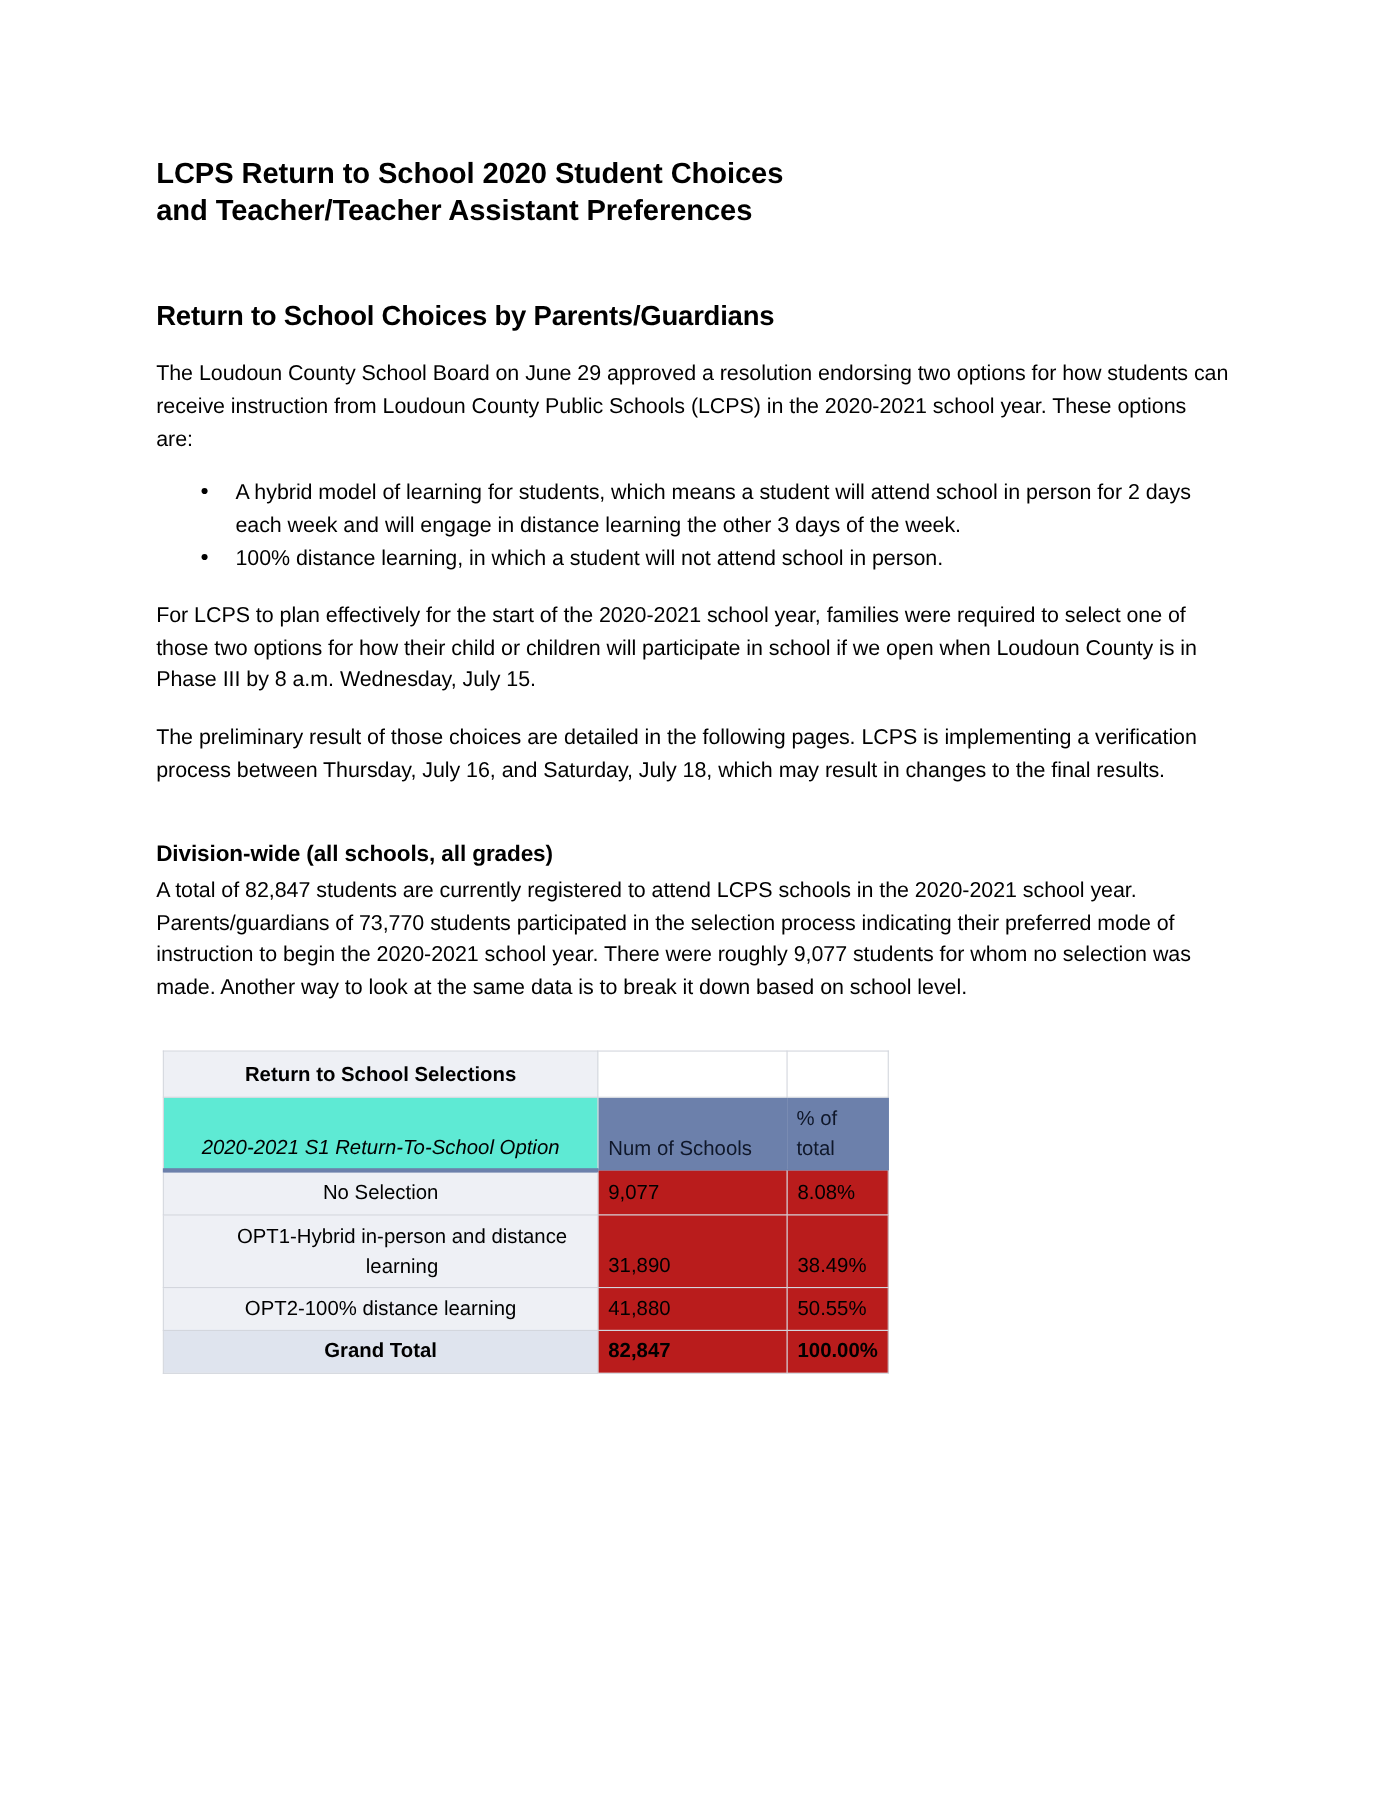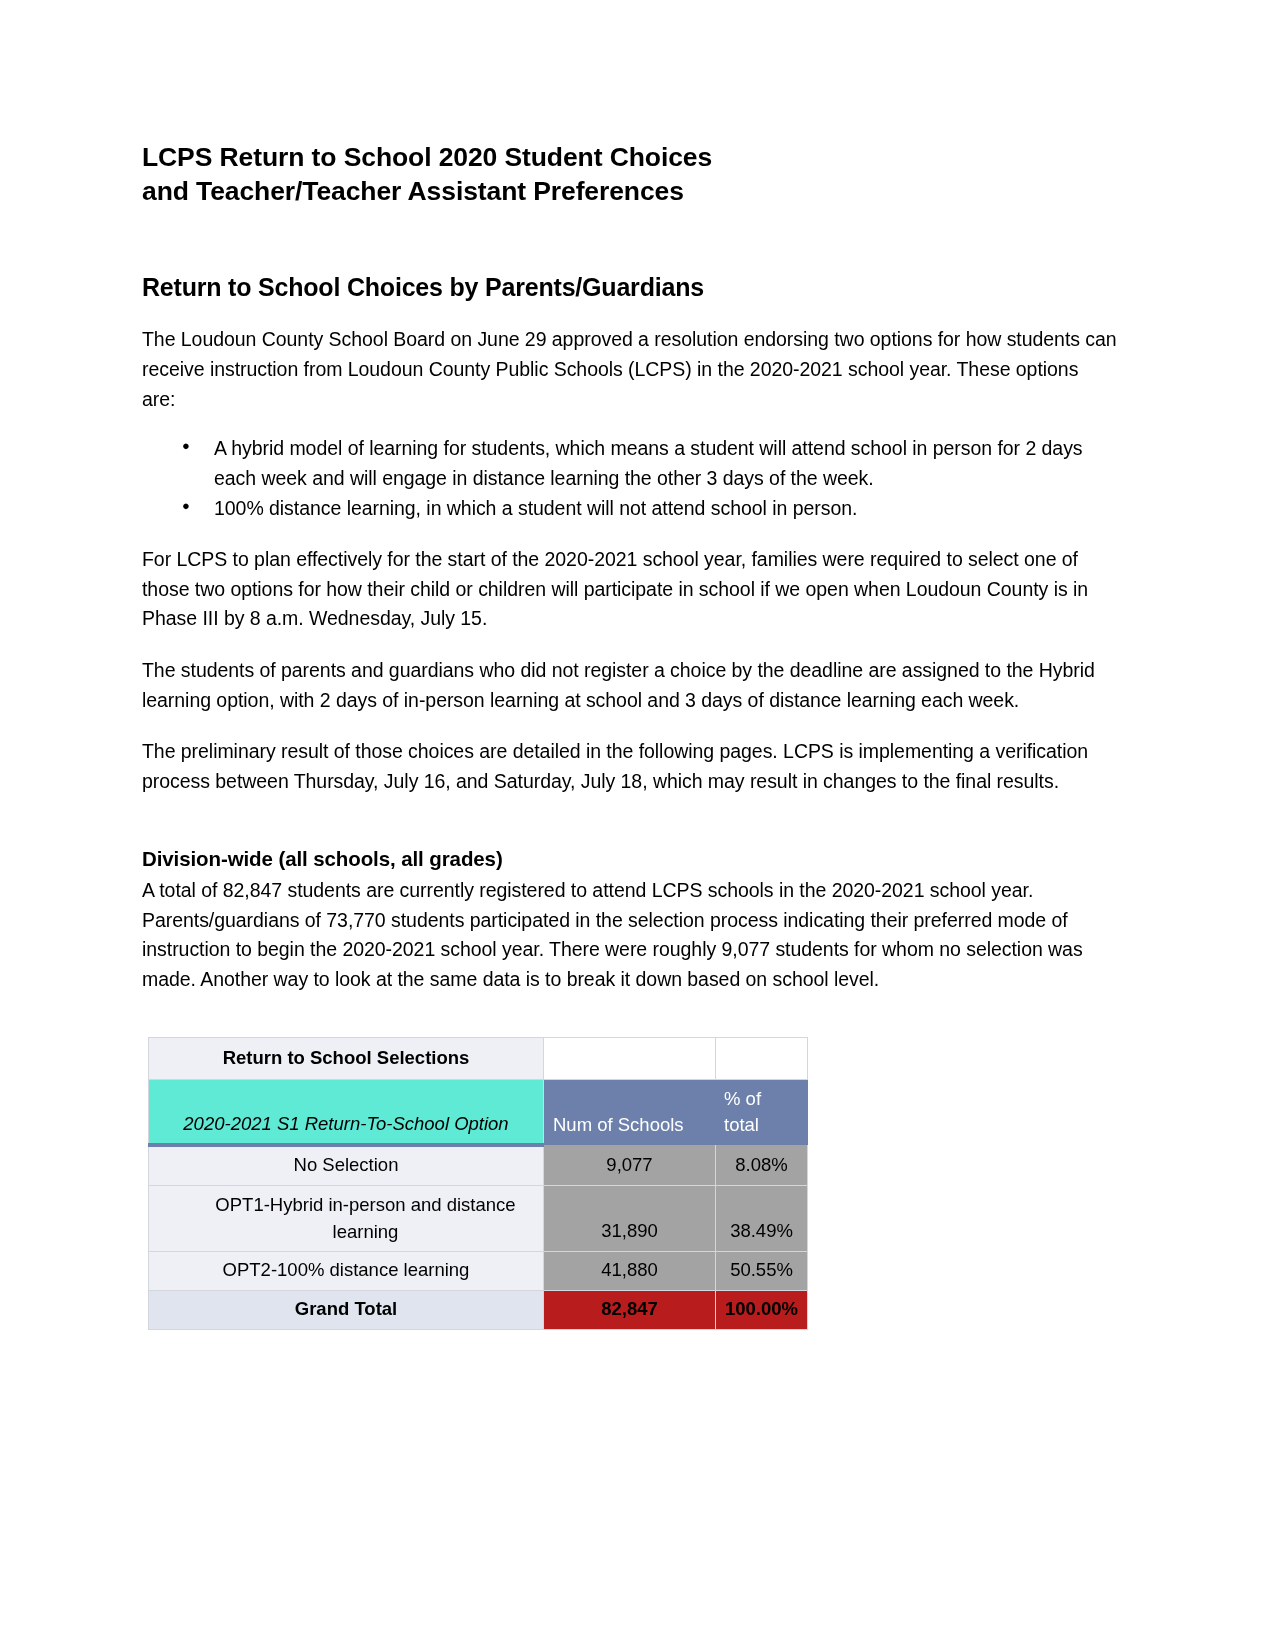--- a/index.html
+++ b/index.html
@@ -94,38 +94,38 @@
 
   table.data-table td {
     border: 1px solid #d3d6dd;
     padding: 5px 9px 6px 9px;
     vertical-align: bottom;
     line-height: 1.45;
     height: 27px;
   }
   .cell-label { background: #eef0f5; text-align: center; }
   .cell-blank { background: #ffffff; border-color: #d3d6dd; }
-  .cell-num   { background: #a3a3a3; text-align: center; }
+  .cell-num   { background: #b91c1c; text-align: left; }
 
   .row-title .cell-label {
     font-weight: bold;
     background: #eef0f5;
     padding-top: 7px;
     padding-bottom: 7px;
   }
   .row-colhead .cell-label {
     font-style: italic;
     background: #5eead4;
     border-bottom: 4px solid #6c80ab;
     padding-top: 6px;
     padding-bottom: 5px;
   }
   .row-colhead .cell-head {
     background: #6c80ab;
-    color: #ffffff;
+    color: #0f172a;
     border-color: #6c80ab;
     border-bottom-color: #6c80ab;
     text-align: left;
     padding-top: 6px;
     padding-bottom: 5px;
   }
   .row-colhead .cell-head.pct { padding-left: 8px; }
 
   .row-two-line .cell-label {
     padding-top: 5px;
@@ -155,21 +155,20 @@
 
   <p class="body">The Loudoun County School Board on June 29 approved a resolution endorsing two options for how students can receive instruction from Loudoun County Public Schools (LCPS) in the 2020-2021 school year. These options are:</p>
 
   <ul class="bullets">
     <li>A hybrid model of learning for students, which means a student will attend school in person for 2 days each week and will engage in distance learning the other 3 days of the week.</li>
     <li>100% distance learning, in which a student will not attend school in person.</li>
   </ul>
 
   <p class="body">For LCPS to plan effectively for the start of the 2020-2021 school year, families were required to select one of those two options for how their child or children will participate in school if we open when Loudoun County is in Phase III by 8 a.m. Wednesday, July 15.</p>
 
-  <p class="body">The students of parents and guardians who did not register a choice by the deadline are assigned to the Hybrid learning option, with 2 days of in-person learning at school and 3 days of distance learning each week.</p>
 
   <p class="body">The preliminary result of those choices are detailed in the following pages. LCPS is implementing a verification process between Thursday, July 16, and Saturday, July 18, which may result in changes to the final results.</p>
 
   <h3 class="sub-heading">Division-wide (all schools, all grades)</h3>
 
   <p class="body tight">A total of 82,847 students are currently registered to attend LCPS schools in the 2020-2021 school year.  Parents/guardians of 73,770 students participated in the selection process indicating their preferred mode of instruction to begin the 2020-2021 school year.  There were roughly 9,077 students for whom no selection was made.  Another way to look at the same data is to break it down based on school level.</p>
 
   <div class="table-wrap">
     <table class="data-table">
       <colgroup>

